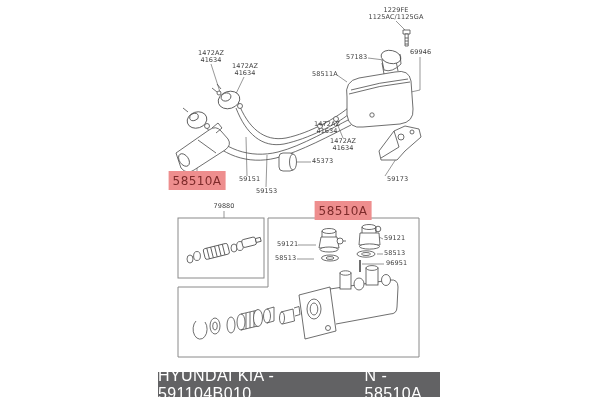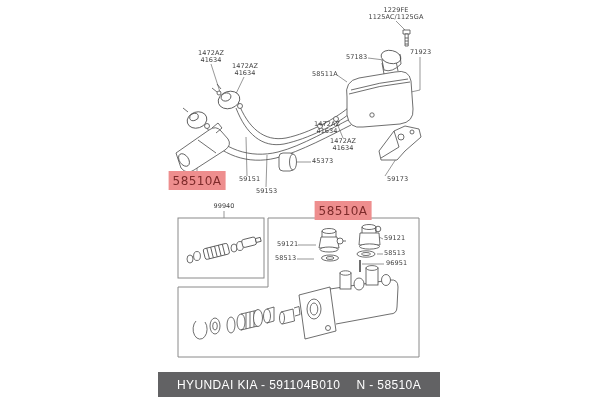--- a/index.html
+++ b/index.html
@@ -14,22 +14,22 @@
   }
   .ctr { text-align:center; transform:translateX(-50%); }
   .red {
     position:absolute; transform:translateX(-50%);
     background:var(--highlight-bg,#ee8e8e); color:var(--highlight-text,#7e2b2b);
     font-size:12px; padding:2.5px 4px; letter-spacing:0.4px; white-space:nowrap;
   }
   .footer {
     position:absolute; left:158px; top:372px; width:282px; height:25px;
     background:var(--footer-bg,#626264); color:var(--footer-text,#ffffff);
-    display:flex; align-items:center; justify-content:center; gap:16px;
-    font-size:12px; font-family:"Liberation Sans", sans-serif; letter-spacing:0.4px;
+    display:flex; align-items:center; justify-content:flex-start; gap:16px;
+    font-size:16px; font-family:"Liberation Sans", sans-serif; letter-spacing:0.4px;
   }
 </style>
 </head>
 <body>
 
 <div class="stage">
 
   <svg class="art" width="600" height="400" viewBox="0 0 600 400">
 
     <g stroke="#6b6b6b" stroke-width="0.7" fill="none">
@@ -189,37 +189,37 @@
       <ellipse cx="366" cy="254" rx="4.5" ry="1.5"></ellipse>
     </g>
     <g stroke="#4a4a4a" stroke-width="1.6" fill="none">
       <path d="M360,260 V272"></path>
     </g>
   </svg>
 
   <div class="lbl ctr" style="left:396px; top:7px;">1229FE
 1125AC/1125GA</div>
   <div class="lbl" style="left:346px; top:54px;">57183</div>
-  <div class="lbl" style="left:410px; top:49px;">71923</div>
+  <div class="lbl" style="left:410px; top:49px;">69946</div>
   <div class="lbl" style="left:312px; top:71px;">58511A</div>
   <div class="lbl ctr" style="left:211px; top:50px;">1472AZ
 41634</div>
   <div class="lbl ctr" style="left:245px; top:63px;">1472AZ
 41634</div>
   <div class="lbl ctr" style="left:327px; top:121px;">1472AZ
 41634</div>
   <div class="lbl ctr" style="left:343px; top:138px;">1472AZ
 41634</div>
   <div class="red" style="left:197px; top:171px;">58510A</div>
   <div class="lbl" style="left:239px; top:176px;">59151</div>
   <div class="lbl" style="left:256px; top:188px;">59153</div>
   <div class="lbl" style="left:312px; top:158px;">45373</div>
   <div class="lbl" style="left:369px; top:176px;margin-left:18px;">59173</div>
 
-  <div class="lbl ctr" style="left:224px; top:203px;">99940</div>
+  <div class="lbl ctr" style="left:224px; top:203px;">79880</div>
   <div class="red" style="left:343px; top:201px;">58510A</div>
   <div class="lbl" style="left:277px; top:241px;">59121</div>
   <div class="lbl" style="left:275px; top:255px;">58513</div>
   <div class="lbl" style="left:384px; top:235px;">59121</div>
   <div class="lbl" style="left:384px; top:250px;">58513</div>
   <div class="lbl" style="left:386px; top:260px;">96951</div>
 
   <div class="footer">
     <span>HYUNDAI KIA - 591104B010</span>
     <span>N - 58510A</span>

